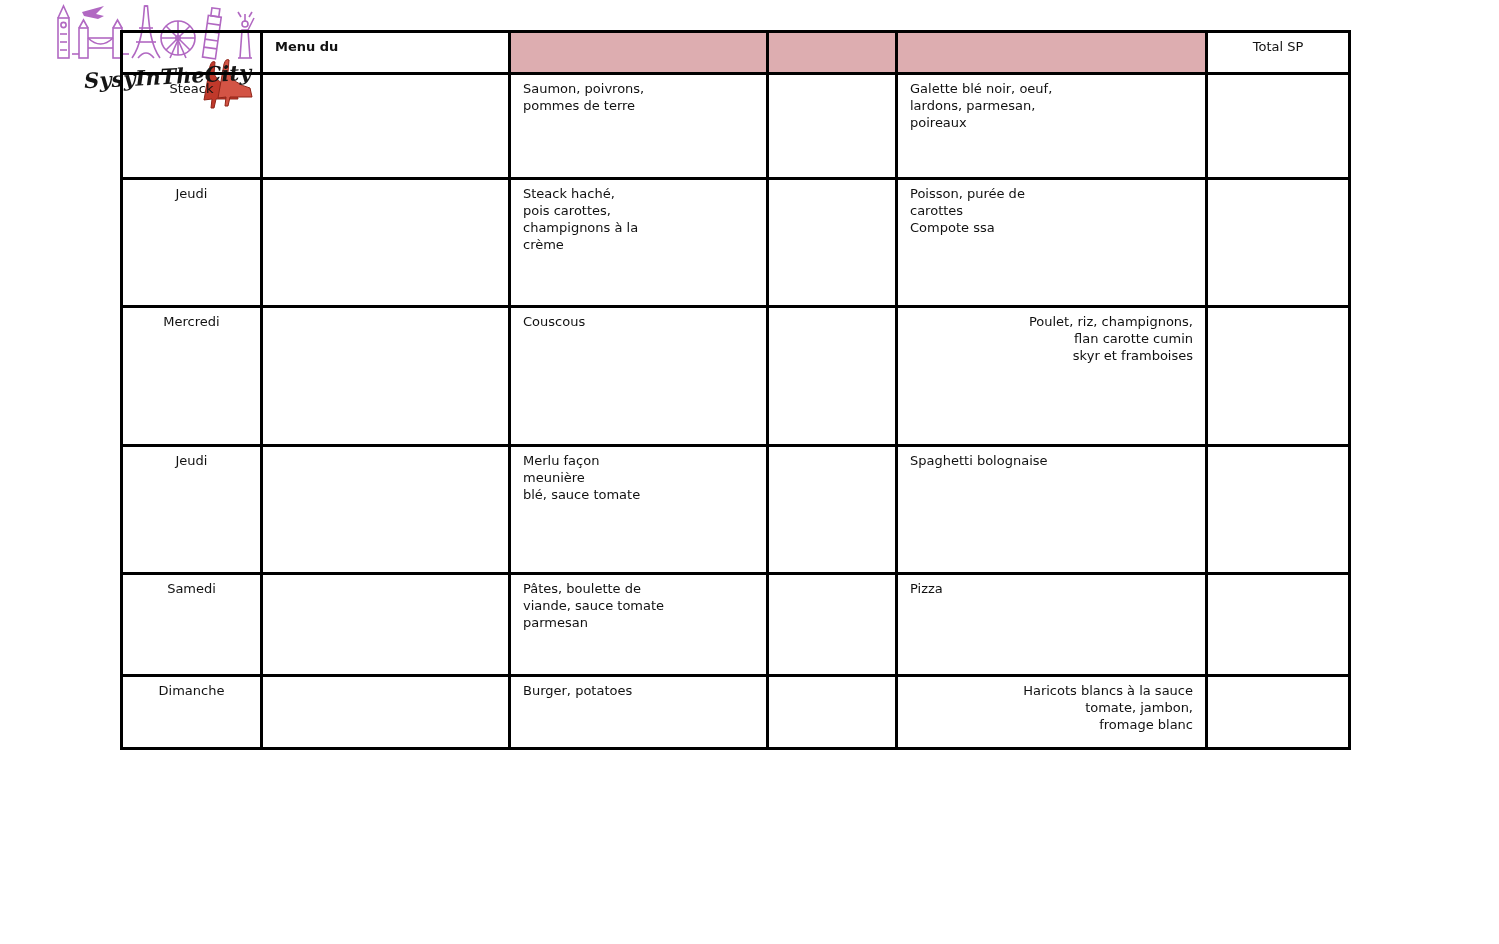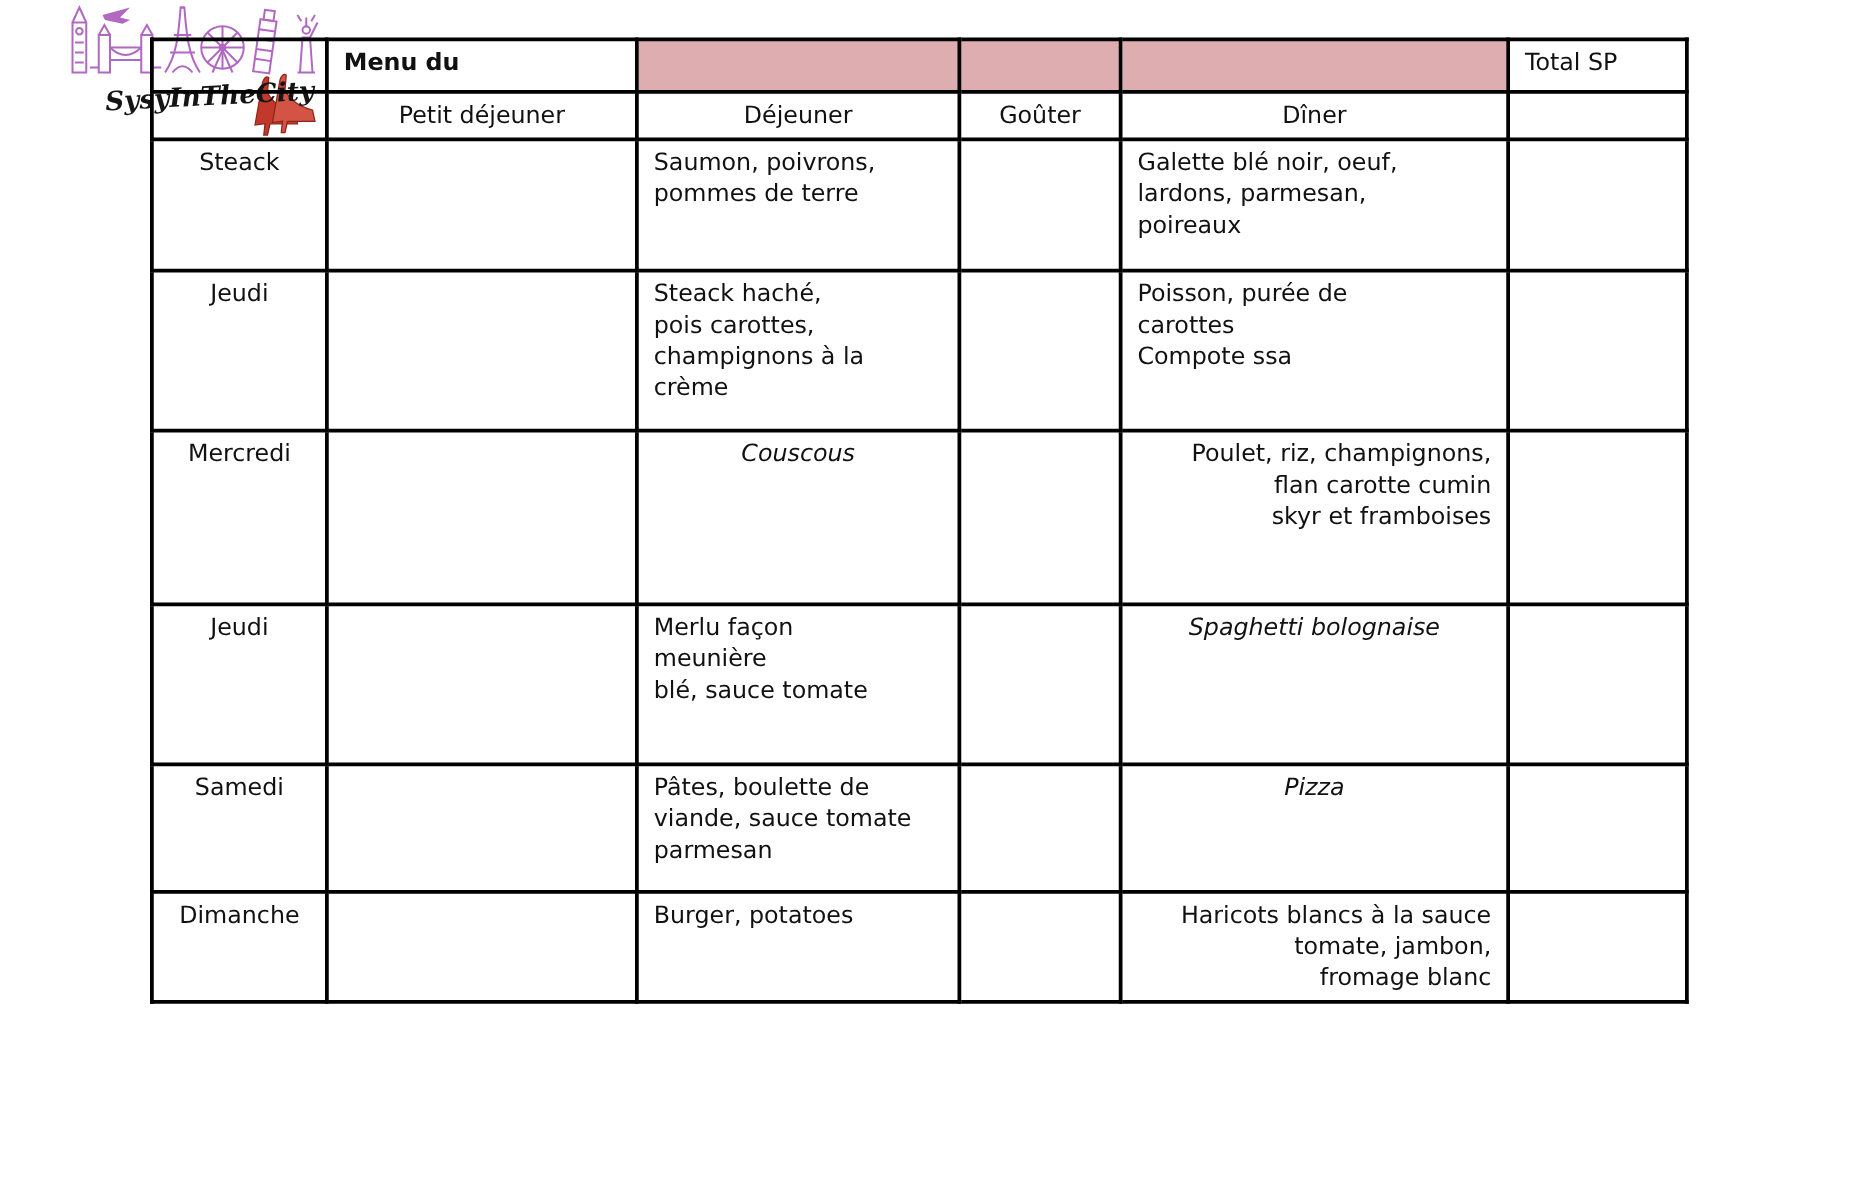--- a/index.html
+++ b/index.html
@@ -10,28 +10,28 @@
   
   .logo { position:absolute; left:52px; top:2px; width:215px; height:110px; }
   .logo svg { display:block; }
   .brand { position:absolute; left:32px; top:62px; font-family:"DejaVu Serif","Liberation Serif",serif;
            font-style:italic; font-weight:bold; font-size:21px; color:#151515;
            transform:rotate(-3deg); letter-spacing:0px; white-space:nowrap; }
 
   
   table.menu { position:absolute; left:120px; top:30px; border-collapse:collapse; table-layout:fixed; }
   table.menu td { border:3px solid #000; vertical-align:top; padding:5px 12px;
-                  font-size:19px; line-height:1.32; white-space:pre-line; overflow:hidden; }
+                  font-size:13px; line-height:1.32; white-space:pre-line; overflow:hidden; }
   td.noborder { border:none; background:transparent; }
   td.title-cell { font-weight:bold; font-size:20px; vertical-align:middle; padding-left:14px; white-space:nowrap; }
   td.pink { background:var(--pink); }
   td.colhead { text-align:center; vertical-align:middle; font-size:20px; padding:2px 4px; white-space:nowrap; }
-  td.total-head { text-align:left; vertical-align:middle; font-size:20px; white-space:nowrap; }
+  td.total-head { text-align:center; vertical-align:middle; font-size:20px; white-space:nowrap; }
   td.day { text-align:center; vertical-align:middle; font-size:19px; padding:4px; }
-  td.cc { text-align:center; vertical-align:middle;font-style:italic; }
+  td.cc { vertical-align:middle; }
   td.small { font-size:15.5px; line-height:1.42; padding-top:3px;text-align:right; }
   tr.h1 { height:42px; } tr.h2 { height:36px; }
   tr.r-lundi{height:105px;} tr.r-mardi{height:128px;} tr.r-mercredi{height:139px;}
   tr.r-jeudi{height:128px;} tr.r-vendredi{height:120px;} tr.r-samedi{height:102px;}
   tr.r-dimanche{height:73px;}
   td.pt18 { padding-top:16px; }
   td.pl24 { padding-left:26px;text-align:right; }
 </style>
 </head>
 <body>
@@ -126,28 +126,20 @@
 
       <tr class="h1">
         <td class="noborder"></td>
         <td class="title-cell">Menu du</td>
         <td class="pink" style="background: rgb(221, 173, 176);"></td>
         <td class="pink" style="background: rgb(221, 173, 176);"></td>
         <td class="pink" style="background: rgb(221, 173, 176);"></td>
         <td class="total-head">Total SP</td>
       </tr>
 
-      <tr class="h2">
-        <td class="noborder"></td>
-        <td class="colhead">Petit déjeuner</td>
-        <td class="colhead">Déjeuner</td>
-        <td class="colhead">Goûter</td>
-        <td class="colhead">Dîner</td>
-        <td></td>
-      </tr>
 
       <tr class="r-lundi">
         <td class="day">Steack</td>
         <td></td>
         <td>Saumon, poivrons,
 pommes de terre</td>
         <td></td>
         <td>Galette blé noir, oeuf,
 lardons, parmesan,
 poireaux</td>

